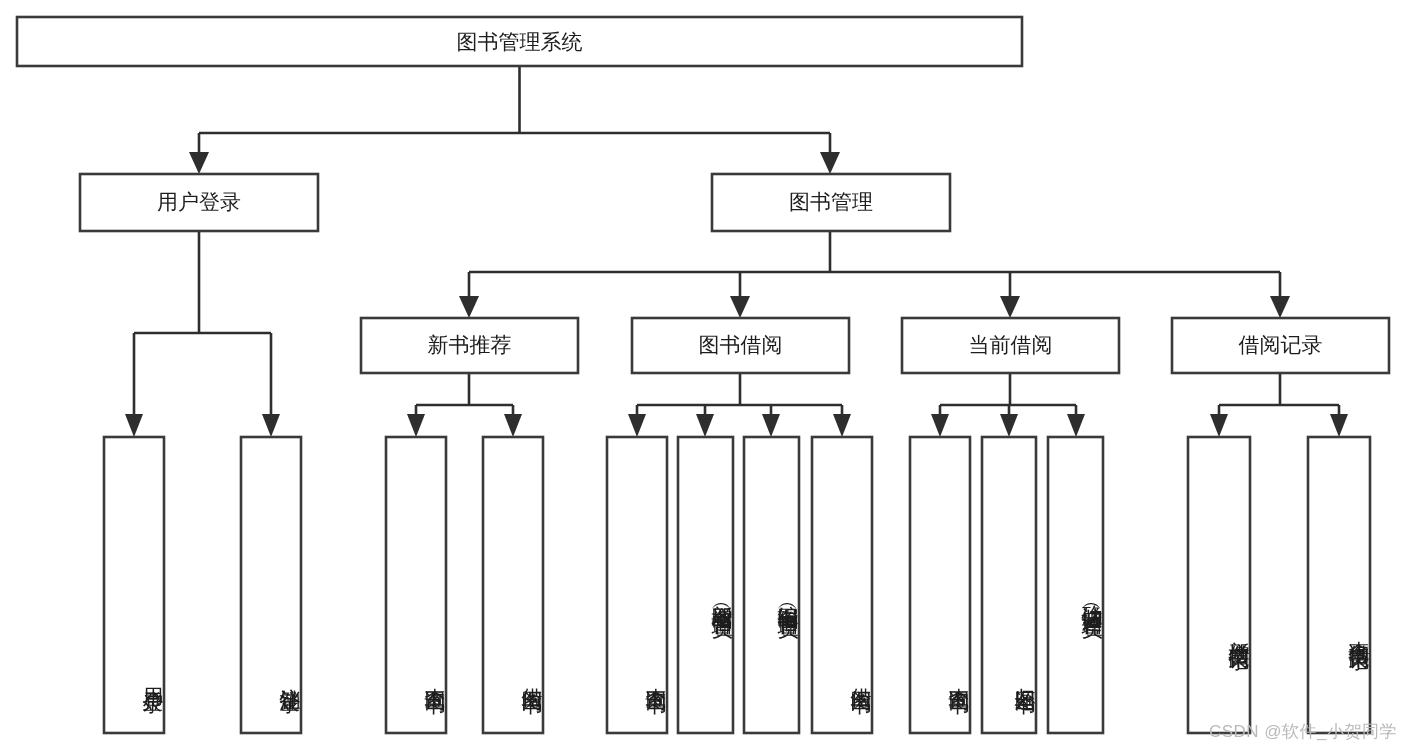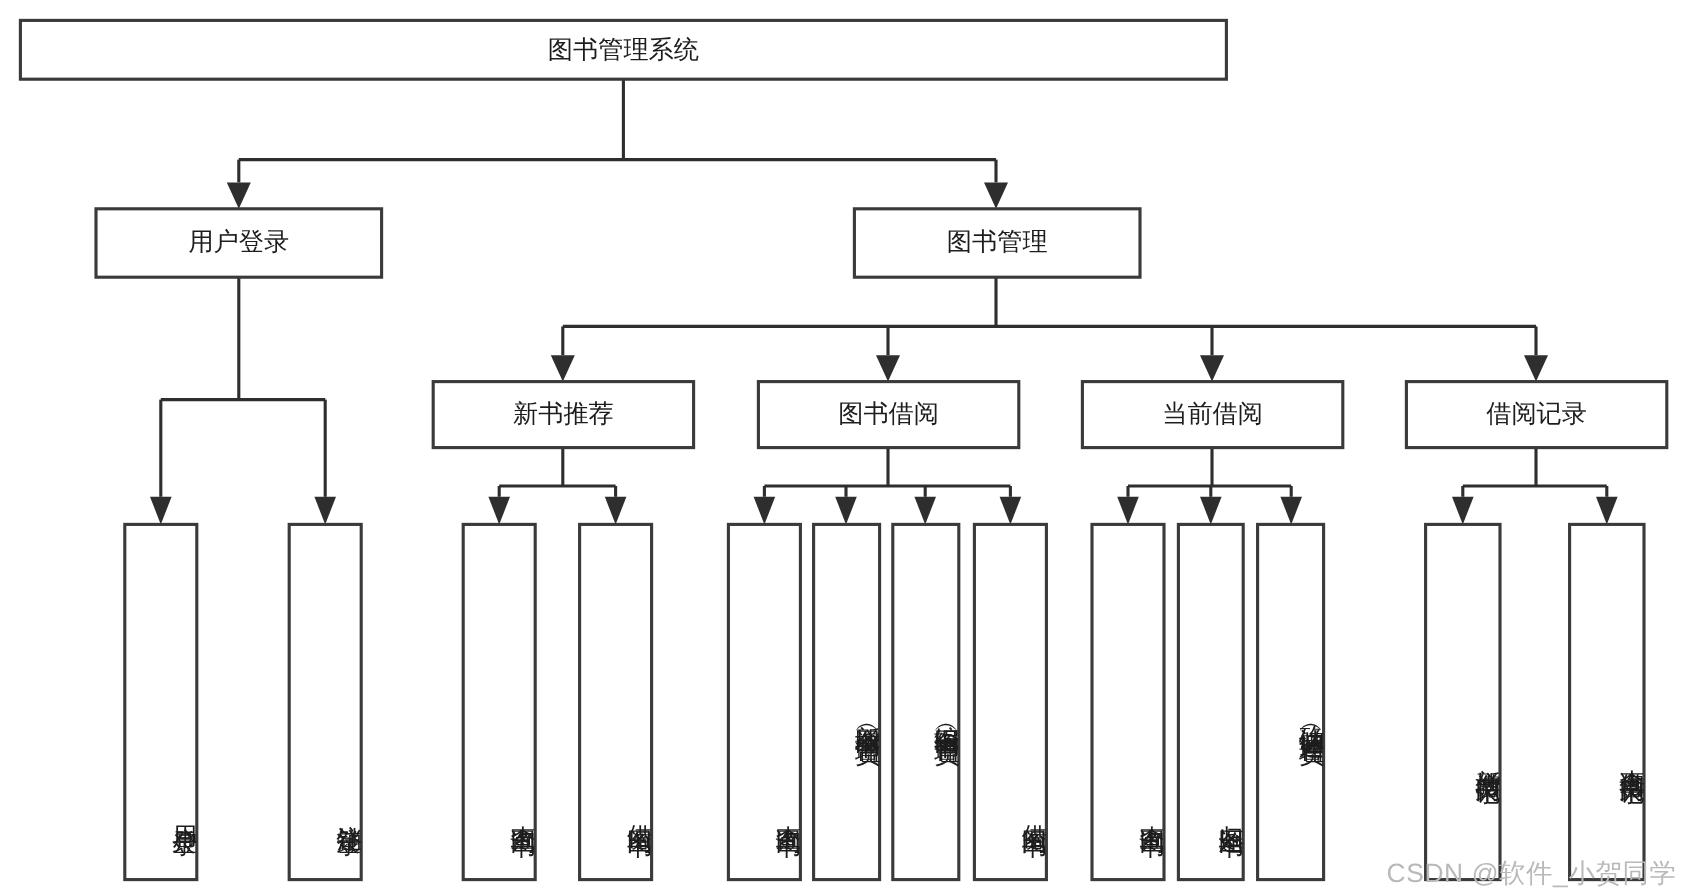--- a/index.html
+++ b/index.html
@@ -58,21 +58,21 @@
     align-items: flex-start;
     justify-content: center;
     pointer-events: none;
     user-select: none;
   }
   .watermark {
     position: absolute;
     right: 8px;
     bottom: 4px;
     font-family: "Liberation Sans", "DejaVu Sans", sans-serif;
-    font-size: 22px;
+    font-size: 17px;
     color: #b9b9b9;
     letter-spacing: 0.5px;
     white-space: nowrap;
     user-select: none;
   }
 </style>
 </head>
 <body>
 
 <div id="canvas-wrap">

